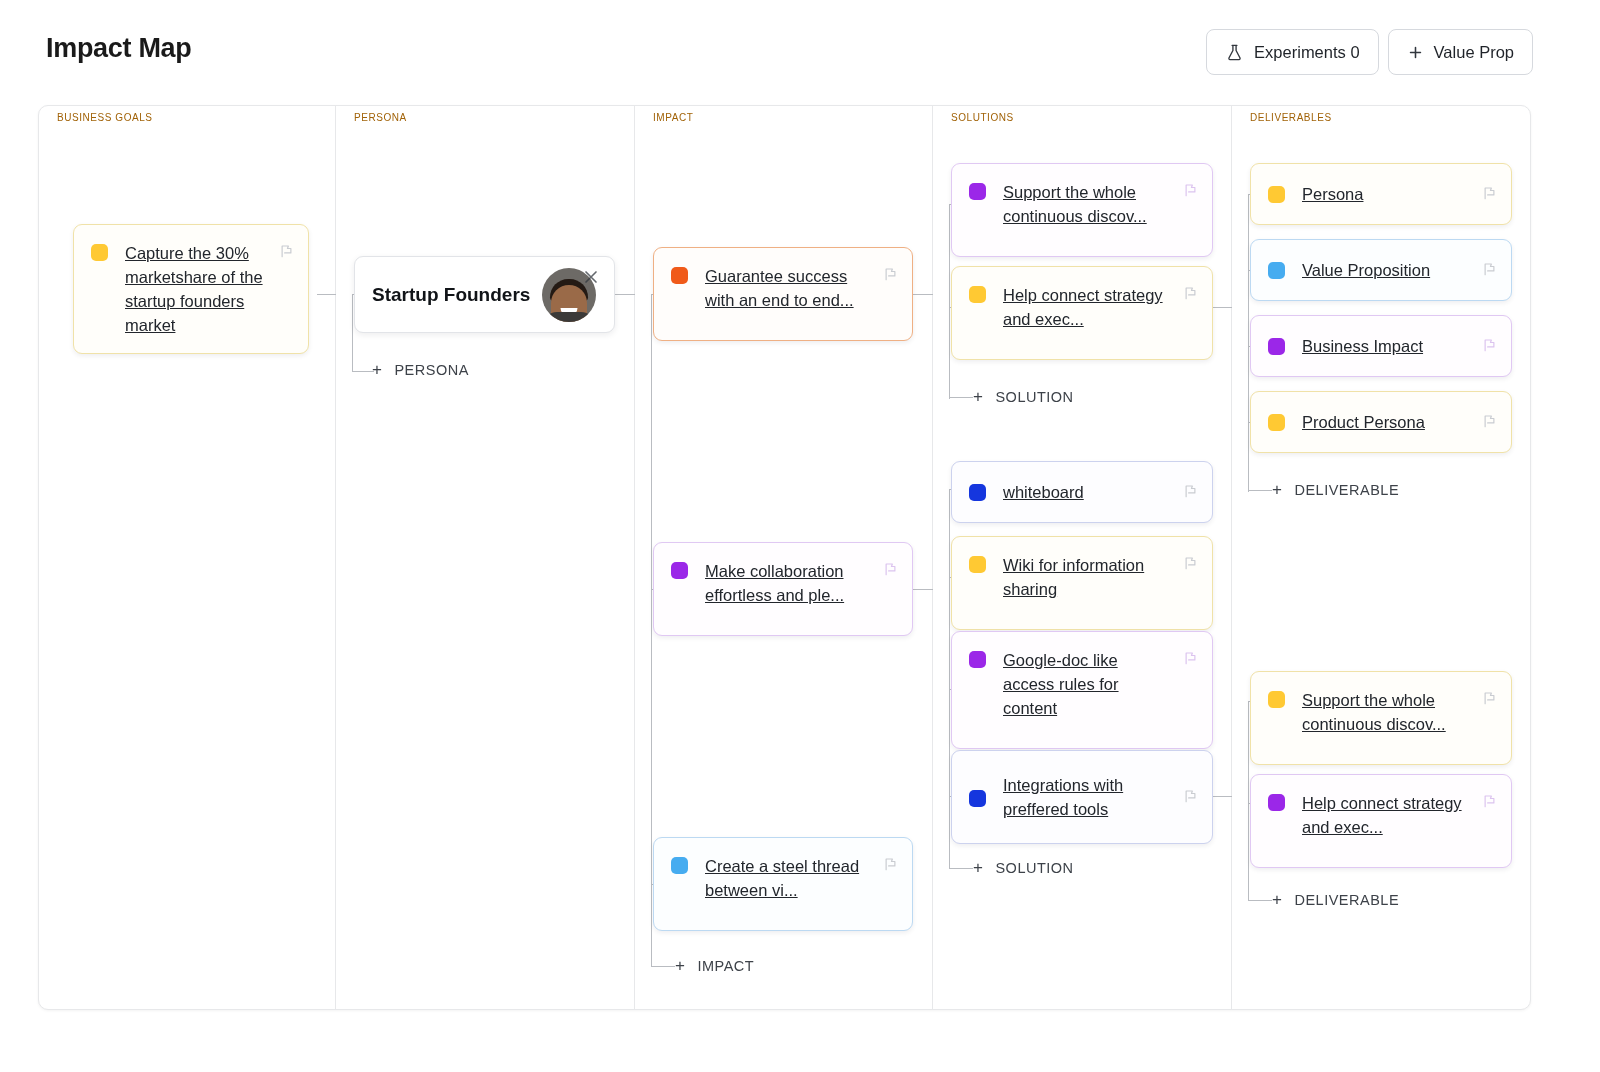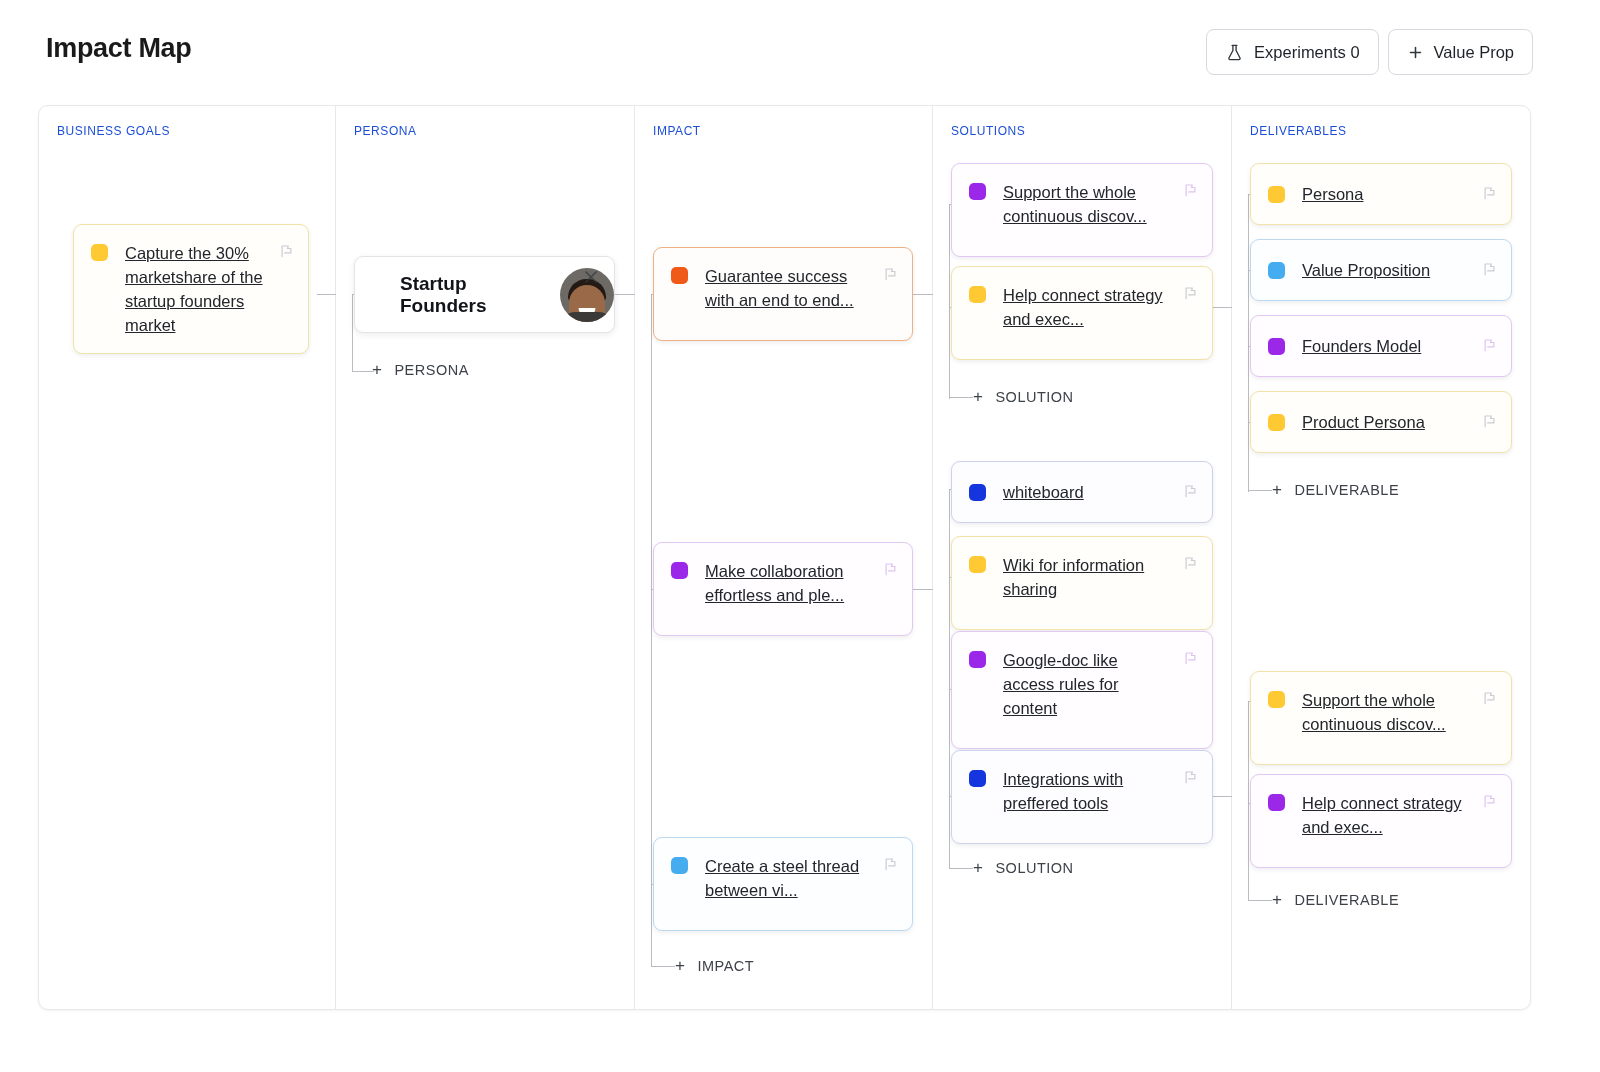--- a/index.html
+++ b/index.html
@@ -43,22 +43,22 @@
     display: flex;
     overflow: hidden;
   }
   .col {
     position: relative; height: 100%;
     border-right: 1px solid #e7e8ea;
     flex: 0 0 auto;
   }
   .col:last-child { border-right: none; }
   .col-head {
-    position: absolute; left: 18px; top: 18px;
-    font-size: 12px; letter-spacing: .55px; color: #1d4ed8;
+    position: absolute; left: 18px; top: 6px;
+    font-size: 10px; letter-spacing: .55px; color: #a16207;
   }
   .col-body { position: absolute; left: 0; top: 0; width: 100%; height: 100%; }
 
   
   .card {
     position: absolute;
     background: #fff;
     border: 1px solid #e2e4e8;
     border-radius: 9px;
     box-shadow: 0 2px 5px rgba(20,20,40,.07);
@@ -82,21 +82,21 @@
   .t-orange { border-color:#efb084; background:#fffdfb; }
   .t-purple { border-color:#e0c8f3; background:#fffdff; }
   .t-blue   { border-color:#bcd9f2; background:#fcfeff;justify-content:flex-end; }
   .t-indigo { border-color:#ccd2ee; background:#fdfdff; }
 
   
   .persona-card {
     position: absolute;
     background:#fff; border:1px solid #e2e4e8; border-radius:9px;
     box-shadow: 0 2px 6px rgba(20,20,40,.08);
-    display:flex; align-items:center; z-index: 3; padding-left: 28px;
+    display:flex; align-items:center; z-index: 3;
   }
   .persona-name {
     font-size: 19px; font-weight: bold; color:#111418; margin-left: 17px;
   }
   .avatar {
     width: 54px; height: 54px; border-radius: 50%;
     margin-left: 12px;
     background: #6d6a66;
     overflow: hidden; position: relative; flex:0 0 auto;
   }
@@ -329,21 +329,21 @@
         <div class="card t-purple" style="left:18px; top:525px; width:262px; min-height:118px;">
           <span class="swatch" style="background:#9B27E8;"></span>
           <span class="card-text">Google-doc like access rules for content</span>
           <span class="flag">
             <svg width="15" height="16" viewBox="0 0 24 24" fill="none" stroke="#dcc3ef" stroke-width="1.9" stroke-linecap="round" stroke-linejoin="round">
                 <path d="M5 21V4h10l-1.5 4H19v7H9"></path>
               </svg>
           </span>
         </div>
 
-        <div class="card t-indigo" style="left:18px; top:644px; width:262px; min-height:94px;">
+        <div class="card t-indigo" style="left:18px; top:644px; width:262px; min-height:94px;align-items:center;">
           <span class="swatch" style="background:#1536DE;"></span>
           <span class="card-text">Integrations with preffered tools</span>
           <span class="flag">
             <svg width="15" height="16" viewBox="0 0 24 24" fill="none" stroke="#c9ccd1" stroke-width="1.9" stroke-linecap="round" stroke-linejoin="round">
                 <path d="M5 21V4h10l-1.5 4H19v7H9"></path>
               </svg>
           </span>
         </div>
 
         <div class="add-row" style="left:40px; top:753px;">
@@ -382,21 +382,21 @@
           <span class="card-text">Value Proposition</span>
           <span class="flag">
             <svg width="15" height="16" viewBox="0 0 24 24" fill="none" stroke="#c9ccd1" stroke-width="1.9" stroke-linecap="round" stroke-linejoin="round">
                 <path d="M5 21V4h10l-1.5 4H19v7H9"></path>
               </svg>
           </span>
         </div>
 
         <div class="card t-purple" style="left:18px; top:209px; width:262px; min-height:62px; align-items:center;">
           <span class="swatch" style="background:#9B27E8; margin-top:0;"></span>
-          <span class="card-text">Founders Model</span>
+          <span class="card-text">Business Impact</span>
           <span class="flag">
             <svg width="15" height="16" viewBox="0 0 24 24" fill="none" stroke="#dcc3ef" stroke-width="1.9" stroke-linecap="round" stroke-linejoin="round">
                 <path d="M5 21V4h10l-1.5 4H19v7H9"></path>
               </svg>
           </span>
         </div>
 
         <div class="card t-yellow" style="left:18px; top:285px; width:262px; min-height:62px; align-items:center;">
           <span class="swatch" style="background:#FFC933; margin-top:0;"></span>
           <span class="card-text">Product Persona</span>

